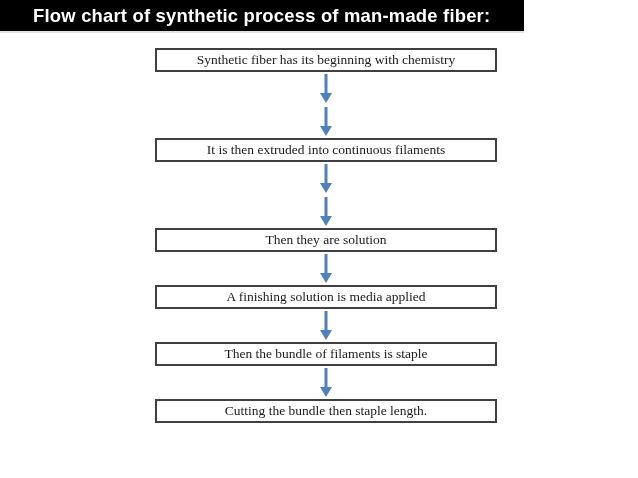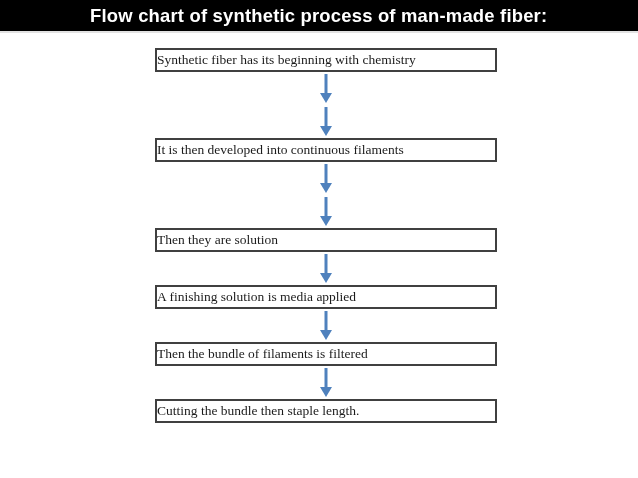--- a/index.html
+++ b/index.html
@@ -19,21 +19,21 @@
     --slide-bg: #ffffff;
   }
   .slide {
     position: relative;
     width: 638px;
     height: 478px;
     background: var(--slide-bg);
     font-family: "Liberation Serif", serif;
   }
   .header {
-    width: 638px;
+    width: 524px;
     height: 33px;
     background: var(--header-bg);
     border-bottom: 2px solid #e2e2e2;
     display: flex;
     align-items: center;
     justify-content: center;
     box-sizing: border-box;
   }
   .header .title {
     color: var(--header-text);
@@ -55,20 +55,21 @@
     padding-top: 13px;
   }
   .step-box {
     width: 342px;
     height: 24px;
     box-sizing: border-box;
     border: 2px solid var(--box-border);
     background: #ffffff;
     display: flex;
     align-items: center;
+    justify-content: center;
   }
   .step-box span {
     font-family: "Liberation Serif", serif;
     font-size: 13.5px;
     color: var(--box-text);
     white-space: nowrap;
     line-height: 1;
     padding-bottom: 1px;
   }
   .arrow-wrap {
@@ -96,21 +97,21 @@
           <polygon points="1,19 13,19 7,29" fill="var(--arrow-color)"></polygon>
         </svg>
       </div>
       <div class="arrow-wrap">
         <svg width="14" height="30" viewBox="0 0 14 30">
           <line x1="7" y1="0" x2="7" y2="20" stroke="var(--arrow-color)" stroke-width="3"></line>
           <polygon points="1,19 13,19 7,29" fill="var(--arrow-color)"></polygon>
         </svg>
       </div>
       <div class="step-box">
-        <span>It is then developed into continuous filaments</span>
+        <span>It is then extruded into continuous filaments</span>
       </div>
       <div class="arrow-wrap">
         <svg width="14" height="30" viewBox="0 0 14 30">
           <line x1="7" y1="0" x2="7" y2="20" stroke="var(--arrow-color)" stroke-width="3"></line>
           <polygon points="1,19 13,19 7,29" fill="var(--arrow-color)"></polygon>
         </svg>
       </div>
       <div class="arrow-wrap">
         <svg width="14" height="30" viewBox="0 0 14 30">
           <line x1="7" y1="0" x2="7" y2="20" stroke="var(--arrow-color)" stroke-width="3"></line>
@@ -129,21 +130,21 @@
       <div class="step-box">
         <span>A finishing solution is media applied</span>
       </div>
       <div class="arrow-wrap">
         <svg width="14" height="30" viewBox="0 0 14 30">
           <line x1="7" y1="0" x2="7" y2="20" stroke="var(--arrow-color)" stroke-width="3"></line>
           <polygon points="1,19 13,19 7,29" fill="var(--arrow-color)"></polygon>
         </svg>
       </div>
       <div class="step-box">
-        <span>Then the bundle of filaments is filtered</span>
+        <span>Then the bundle of filaments is staple</span>
       </div>
       <div class="arrow-wrap">
         <svg width="14" height="30" viewBox="0 0 14 30">
           <line x1="7" y1="0" x2="7" y2="20" stroke="var(--arrow-color)" stroke-width="3"></line>
           <polygon points="1,19 13,19 7,29" fill="var(--arrow-color)"></polygon>
         </svg>
       </div>
       <div class="step-box">
         <span>Cutting the bundle then staple length.</span>
       </div>

